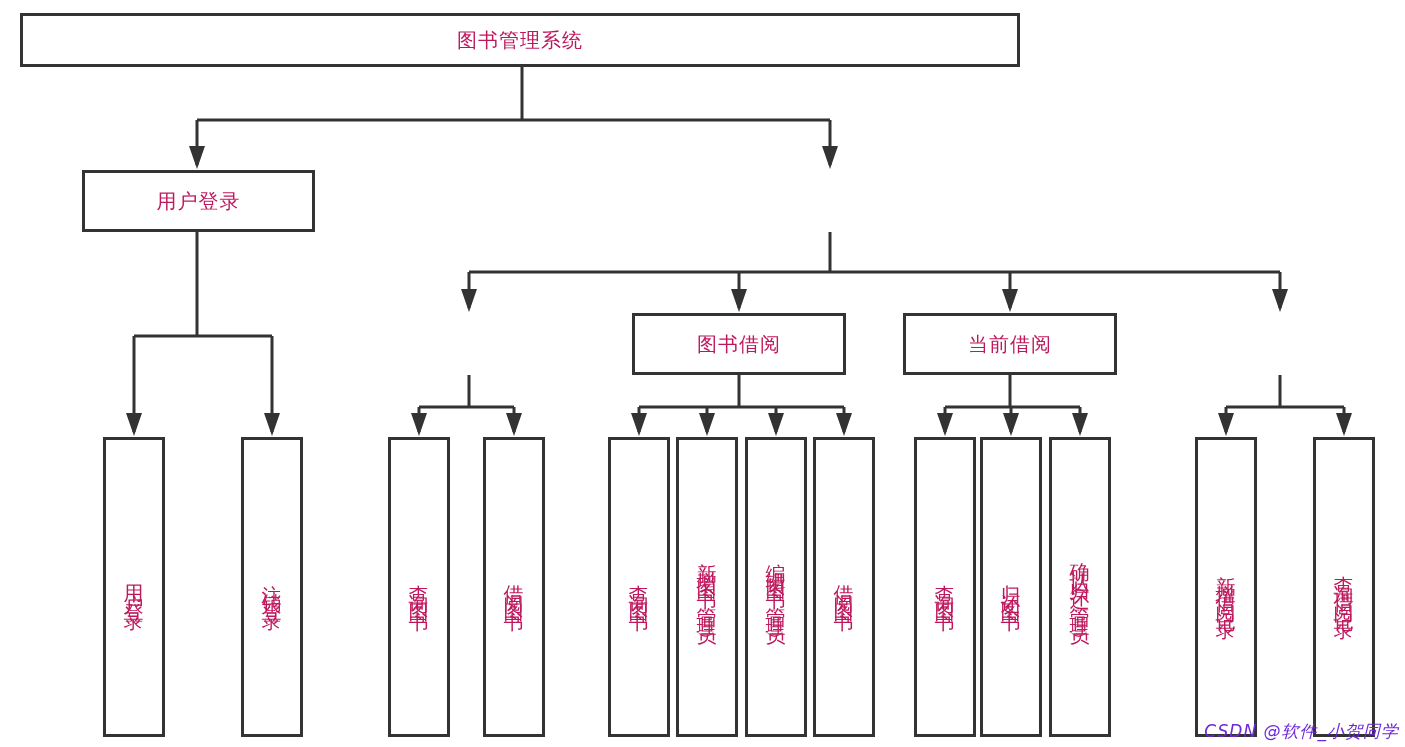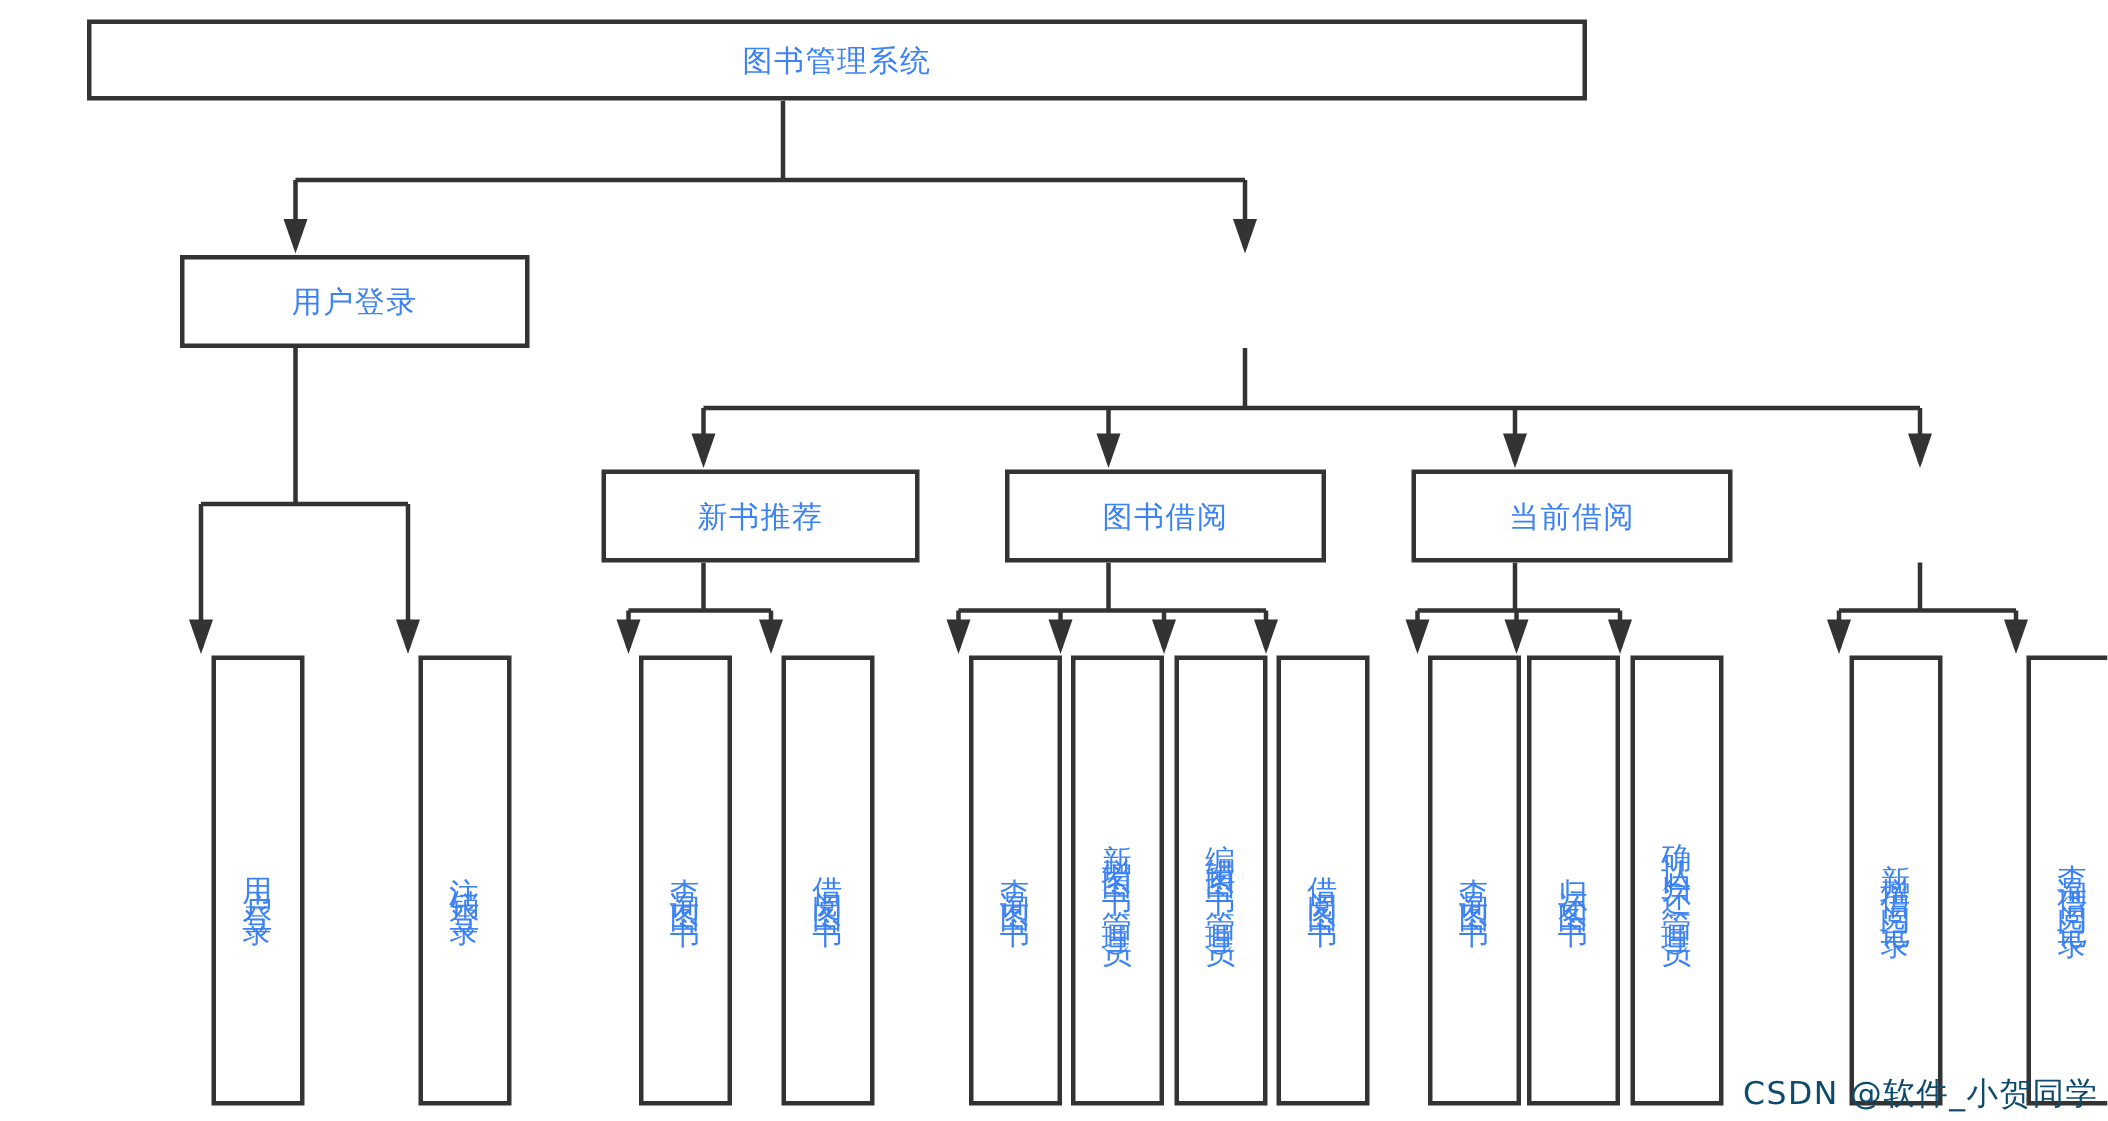--- a/index.html
+++ b/index.html
@@ -18,45 +18,45 @@
     z-index: 1;
   }
   .box {
     position: absolute;
     background: #ffffff;
     border: 3px solid #333333;
     box-sizing: border-box;
     display: flex;
     align-items: center;
     justify-content: center;
-    color: #3b82f6;
+    color: #be185d;
     z-index: 2;
-    margin-left: 38px;
   }
   .hnode {
     font-size: 20px;
     letter-spacing: 1px;
     white-space: nowrap;
   }
   .vnode {
     writing-mode: vertical-rl;
     text-orientation: mixed;
     font-size: 20px;
     letter-spacing: 9px;
     line-height: 1;
   }
   .watermark {
     position: absolute;
     right: 6px;
     bottom: 4px;
-    font-size: 21px;
-    color: #0c4a6e;
+    font-size: 17px;
+    color: #6d28d9;
     letter-spacing: 1px;
     z-index: 3;
     white-space: nowrap;
+    font-style: italic;
   }
 </style>
 </head>
 <body>
 
 <div class="stage">
 
   <svg class="connectors" viewBox="0 0 1405 747" xmlns="http://www.w3.org/2000/svg">
     <g stroke="#333333" stroke-width="3" fill="none">
 
@@ -120,21 +120,20 @@
       <polygon points="1072,413 1088,413 1080,436"></polygon>
       <polygon points="1218,413 1234,413 1226,436"></polygon>
       <polygon points="1336,413 1352,413 1344,436"></polygon>
     </g>
   </svg>
 
   <div class="box hnode" style="left:20px; top:13px; width:1000px; height:54px;">图书管理系统</div>
 
   <div class="box hnode" style="left:82px; top:170px; width:233px; height:62px;">用户登录</div>
 
-  <div class="box hnode" style="left:363px; top:313px; width:212px; height:62px;">新书推荐</div>
   <div class="box hnode" style="left:632px; top:313px; width:214px; height:62px;">图书借阅</div>
   <div class="box hnode" style="left:903px; top:313px; width:214px; height:62px;">当前借阅</div>
 
   <div class="box vnode" style="left:103px; top:437px; width:62px; height:300px;">用户登录</div>
   <div class="box vnode" style="left:241px; top:437px; width:62px; height:300px;">注销登录</div>
 
   <div class="box vnode" style="left:388px; top:437px; width:62px; height:300px;">查询图书</div>
   <div class="box vnode" style="left:483px; top:437px; width:62px; height:300px;">借阅图书</div>
 
   <div class="box vnode" style="left:608px; top:437px; width:62px; height:300px;">查询图书</div>

